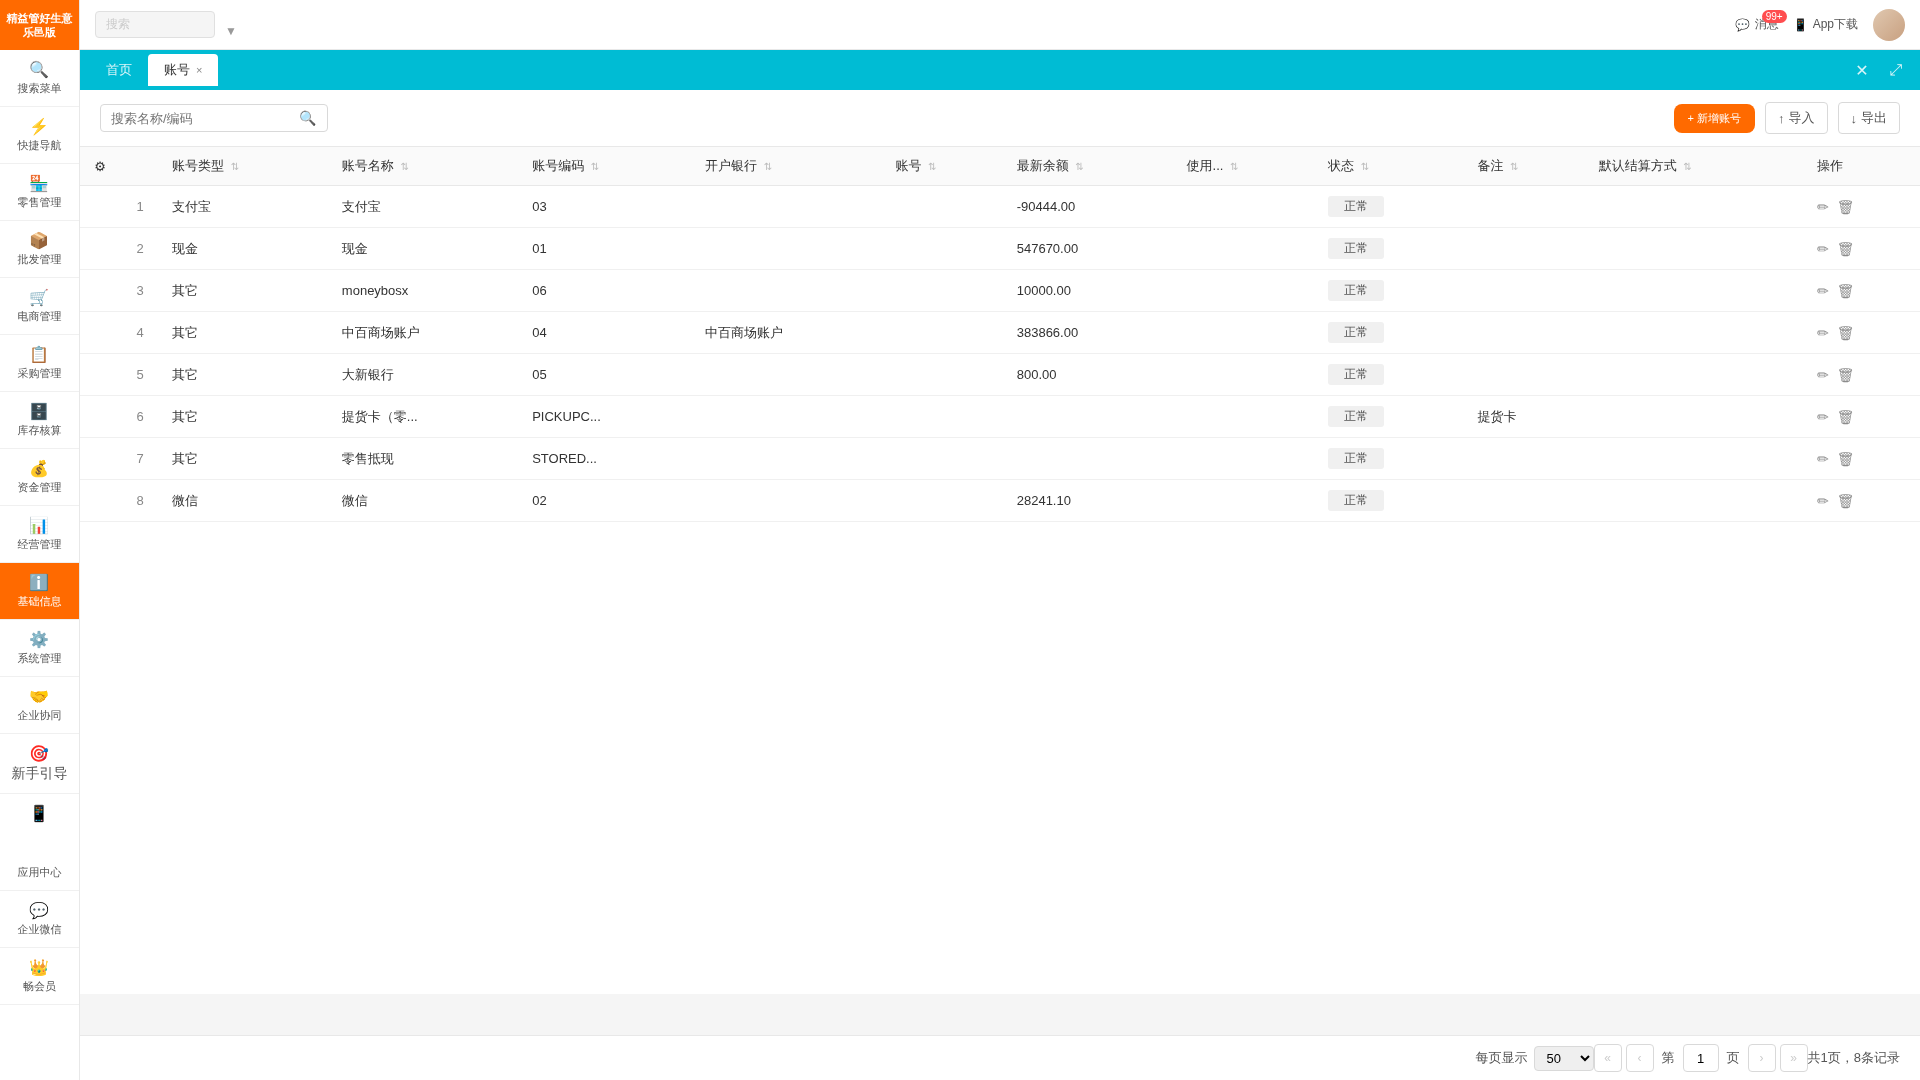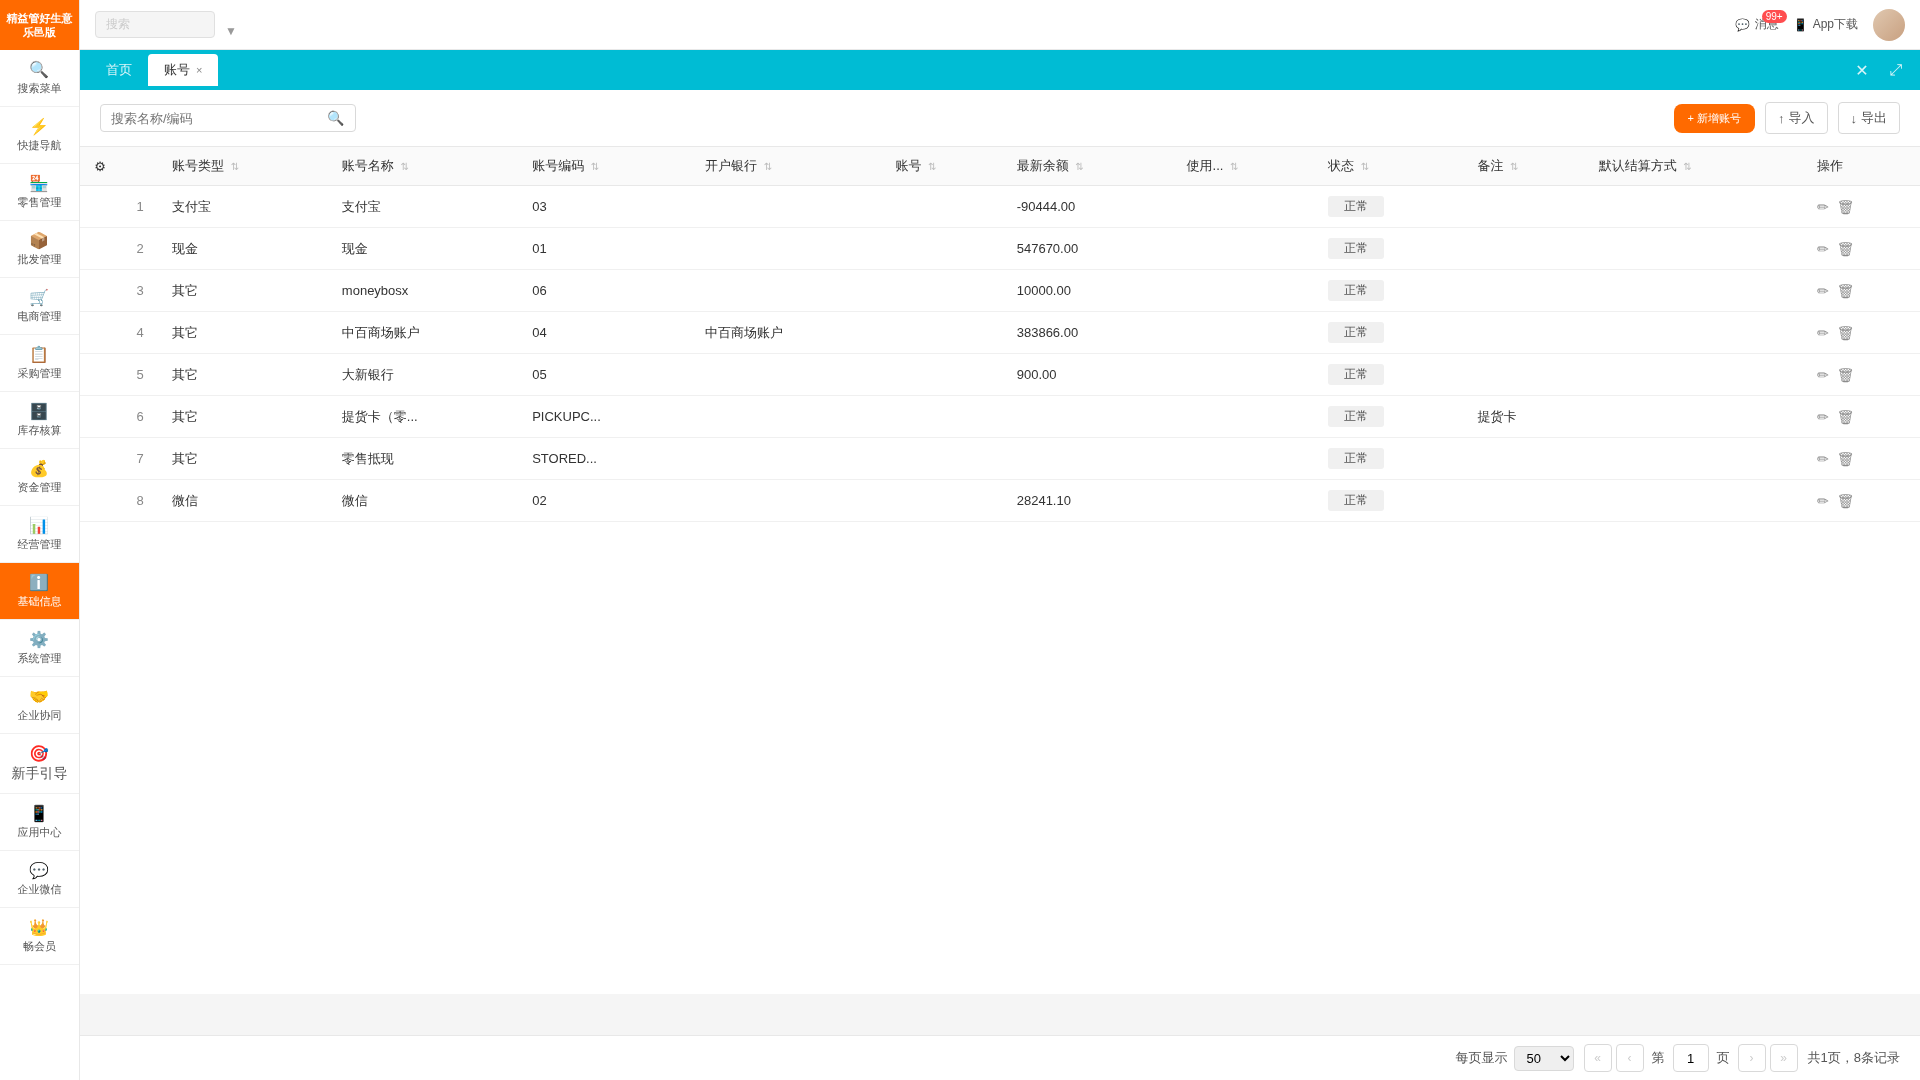--- a/index.html
+++ b/index.html
@@ -175,21 +175,21 @@
       flex-shrink: 0;
     }
     .toolbar-left { display: flex; align-items: center; gap: 8px; }
     .search-box {
       display: flex;
       align-items: center;
       border: 1px solid #d9d9d9;
       border-radius: 4px;
       padding: 5px 10px;
       background: #fff;
-      width: 256px;
+      width: 228px;
     }
     .search-box input {
       border: none;
       outline: none;
       font-size: 13px;
       color: #999;
       width: 100%;
     }
     .search-icon { color: #bbb; font-size: 14px; cursor: pointer; }
     .toolbar-right { display: flex; align-items: center; gap: 10px; }
@@ -273,21 +273,21 @@
     .action-delete { color: #8c8c8c; cursor: pointer; font-size: 14px; }
 
     
     .pagination {
       background: #fff;
       border-top: 1px solid #e8e8e8;
       padding: 8px 20px;
       display: flex;
       align-items: center;
       justify-content: flex-end;
-      gap: 10px;
+      gap: 0;
       flex-shrink: 0;
       font-size: 13px;
       color: #555;
       margin-top: 41px;
     }
     .pagination-size {
       display: flex;
       align-items: center;
       gap: 6px;
     }
@@ -387,21 +387,21 @@
       <div class="sidebar-item">
         <span class="s-icon">🤝</span>
         <span style="font-size:11px;text-align:center;">企业协同</span>
       </div>
       <div class="sidebar-item">
         <span class="s-icon">🎯</span>
         <span style="font-size:14px;text-align:right;">新手引导</span>
       </div>
       <div class="sidebar-item">
         <span class="s-icon">📱</span>
-        <span style="font-size:11px;text-align:right;">应用中心</span>
+        <span style="font-size:11px;text-align:right;margin-top:40px;">应用中心</span>
       </div>
       <div class="sidebar-item">
         <span class="s-icon">💬</span>
         <span style="font-size:11px;text-align:center;">企业微信</span>
       </div>
       <div class="sidebar-item">
         <span class="s-icon">👑</span>
         <span style="font-size:11px;text-align:center;">畅会员</span>
       </div>
     </div>
@@ -571,21 +571,21 @@
     </td>
   </tr>
             <tr>
     <td class="center"></td>
     <td class="row-num center">5</td>
     <td>其它</td>
     <td>大新银行</td>
     <td>05</td>
     <td></td>
     <td></td>
-    <td class="num-cell">900.00</td>
+    <td class="num-cell">800.00</td>
     <td></td>
     <td><span class="status-badge status-normal">正常</span></td>
     <td></td>
     <td></td>
     <td>
       <div class="actions">
         <span class="action-edit" title="编辑">✏</span>
         <span class="action-delete" title="删除">🗑</span>
       </div>
     </td>

